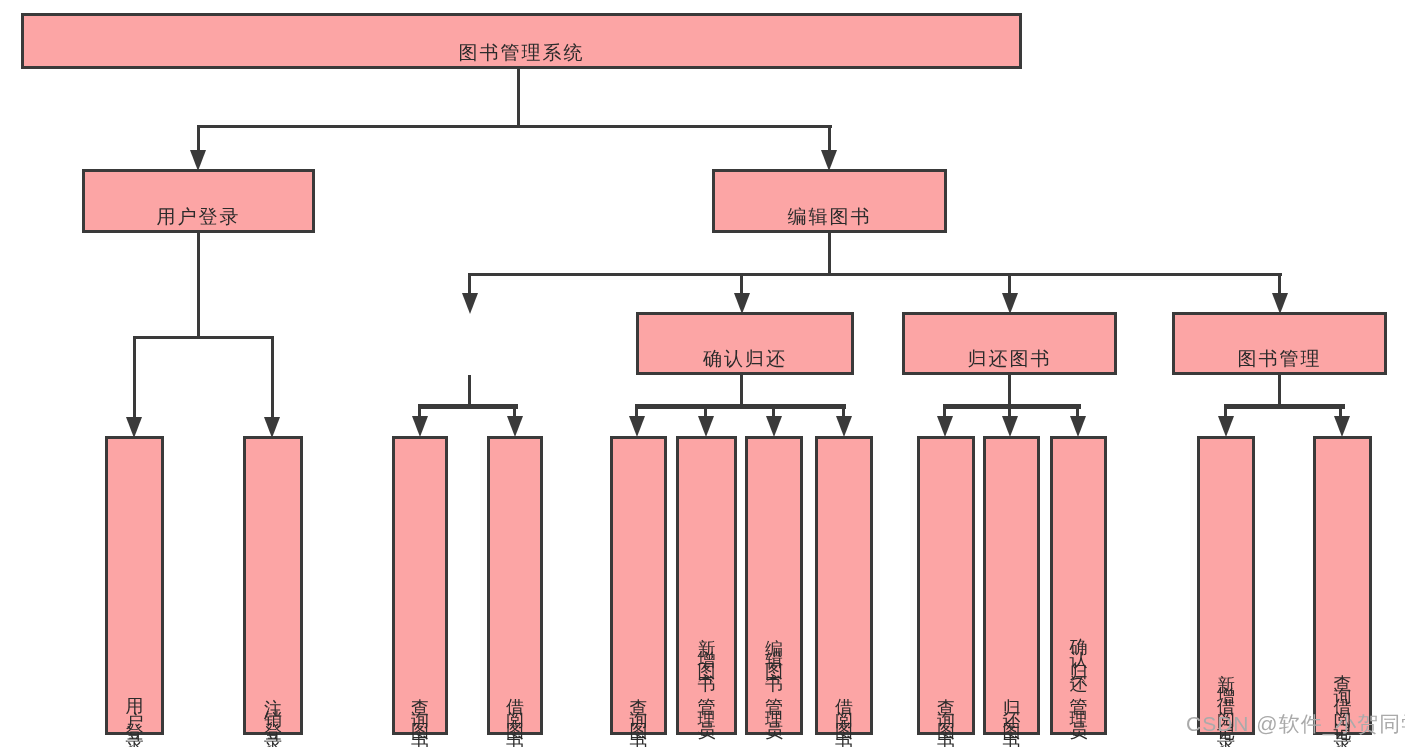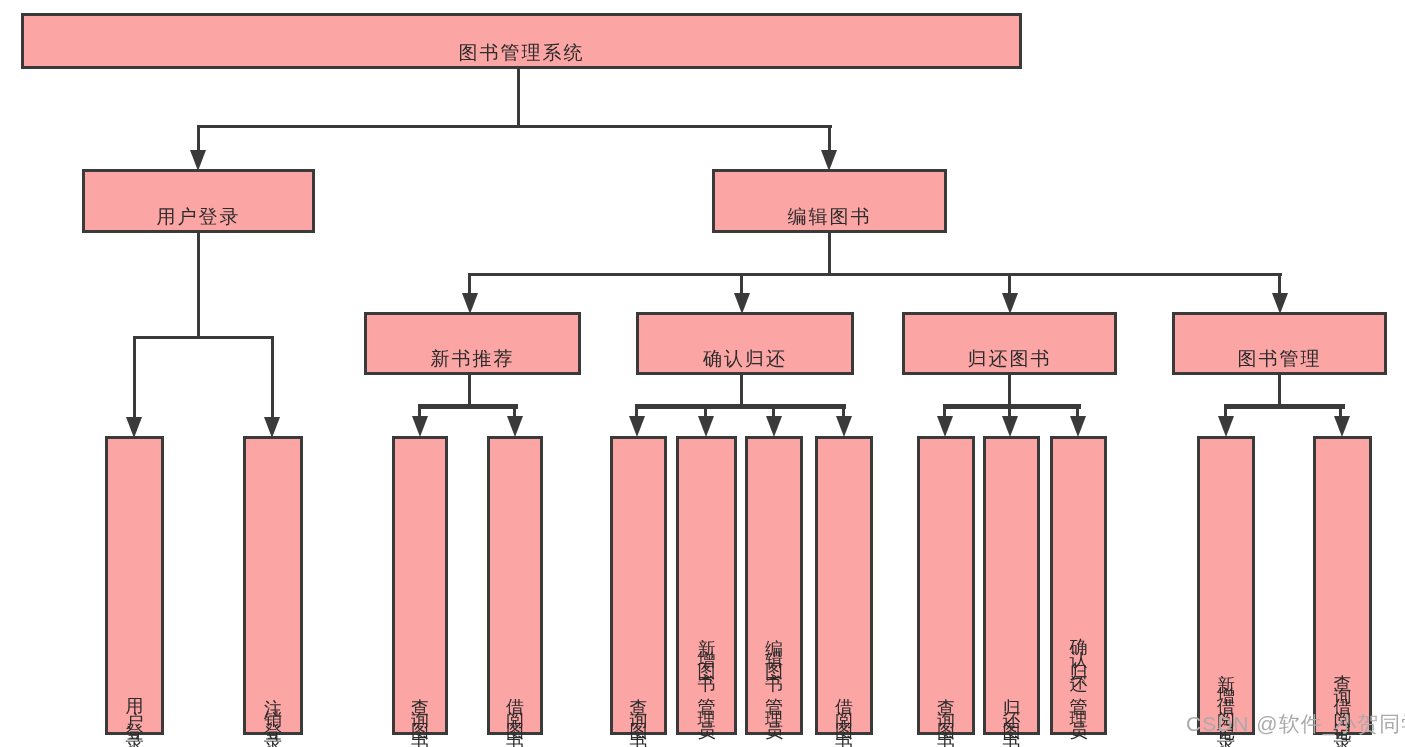--- a/index.html
+++ b/index.html
@@ -70,23 +70,20 @@
     <span>图书管理系统</span>
   </div>
 
   <div class="node h" style="left:82px;top:169px;width:233px;height:64px">
     <span>用户登录</span>
   </div>
   <div class="node h" style="left:712px;top:169px;width:235px;height:64px">
     <span>编辑图书</span>
   </div>
 
-  <div class="node h" style="left:364px;top:312px;width:217px;height:63px">
-    <span>新书推荐</span>
-  </div>
   <div class="node h" style="left:636px;top:312px;width:218px;height:63px">
     <span>确认归还</span>
   </div>
   <div class="node h" style="left:902px;top:312px;width:215px;height:63px">
     <span>归还图书</span>
   </div>
   <div class="node h" style="left:1172px;top:312px;width:215px;height:63px">
     <span>图书管理</span>
   </div>
 

